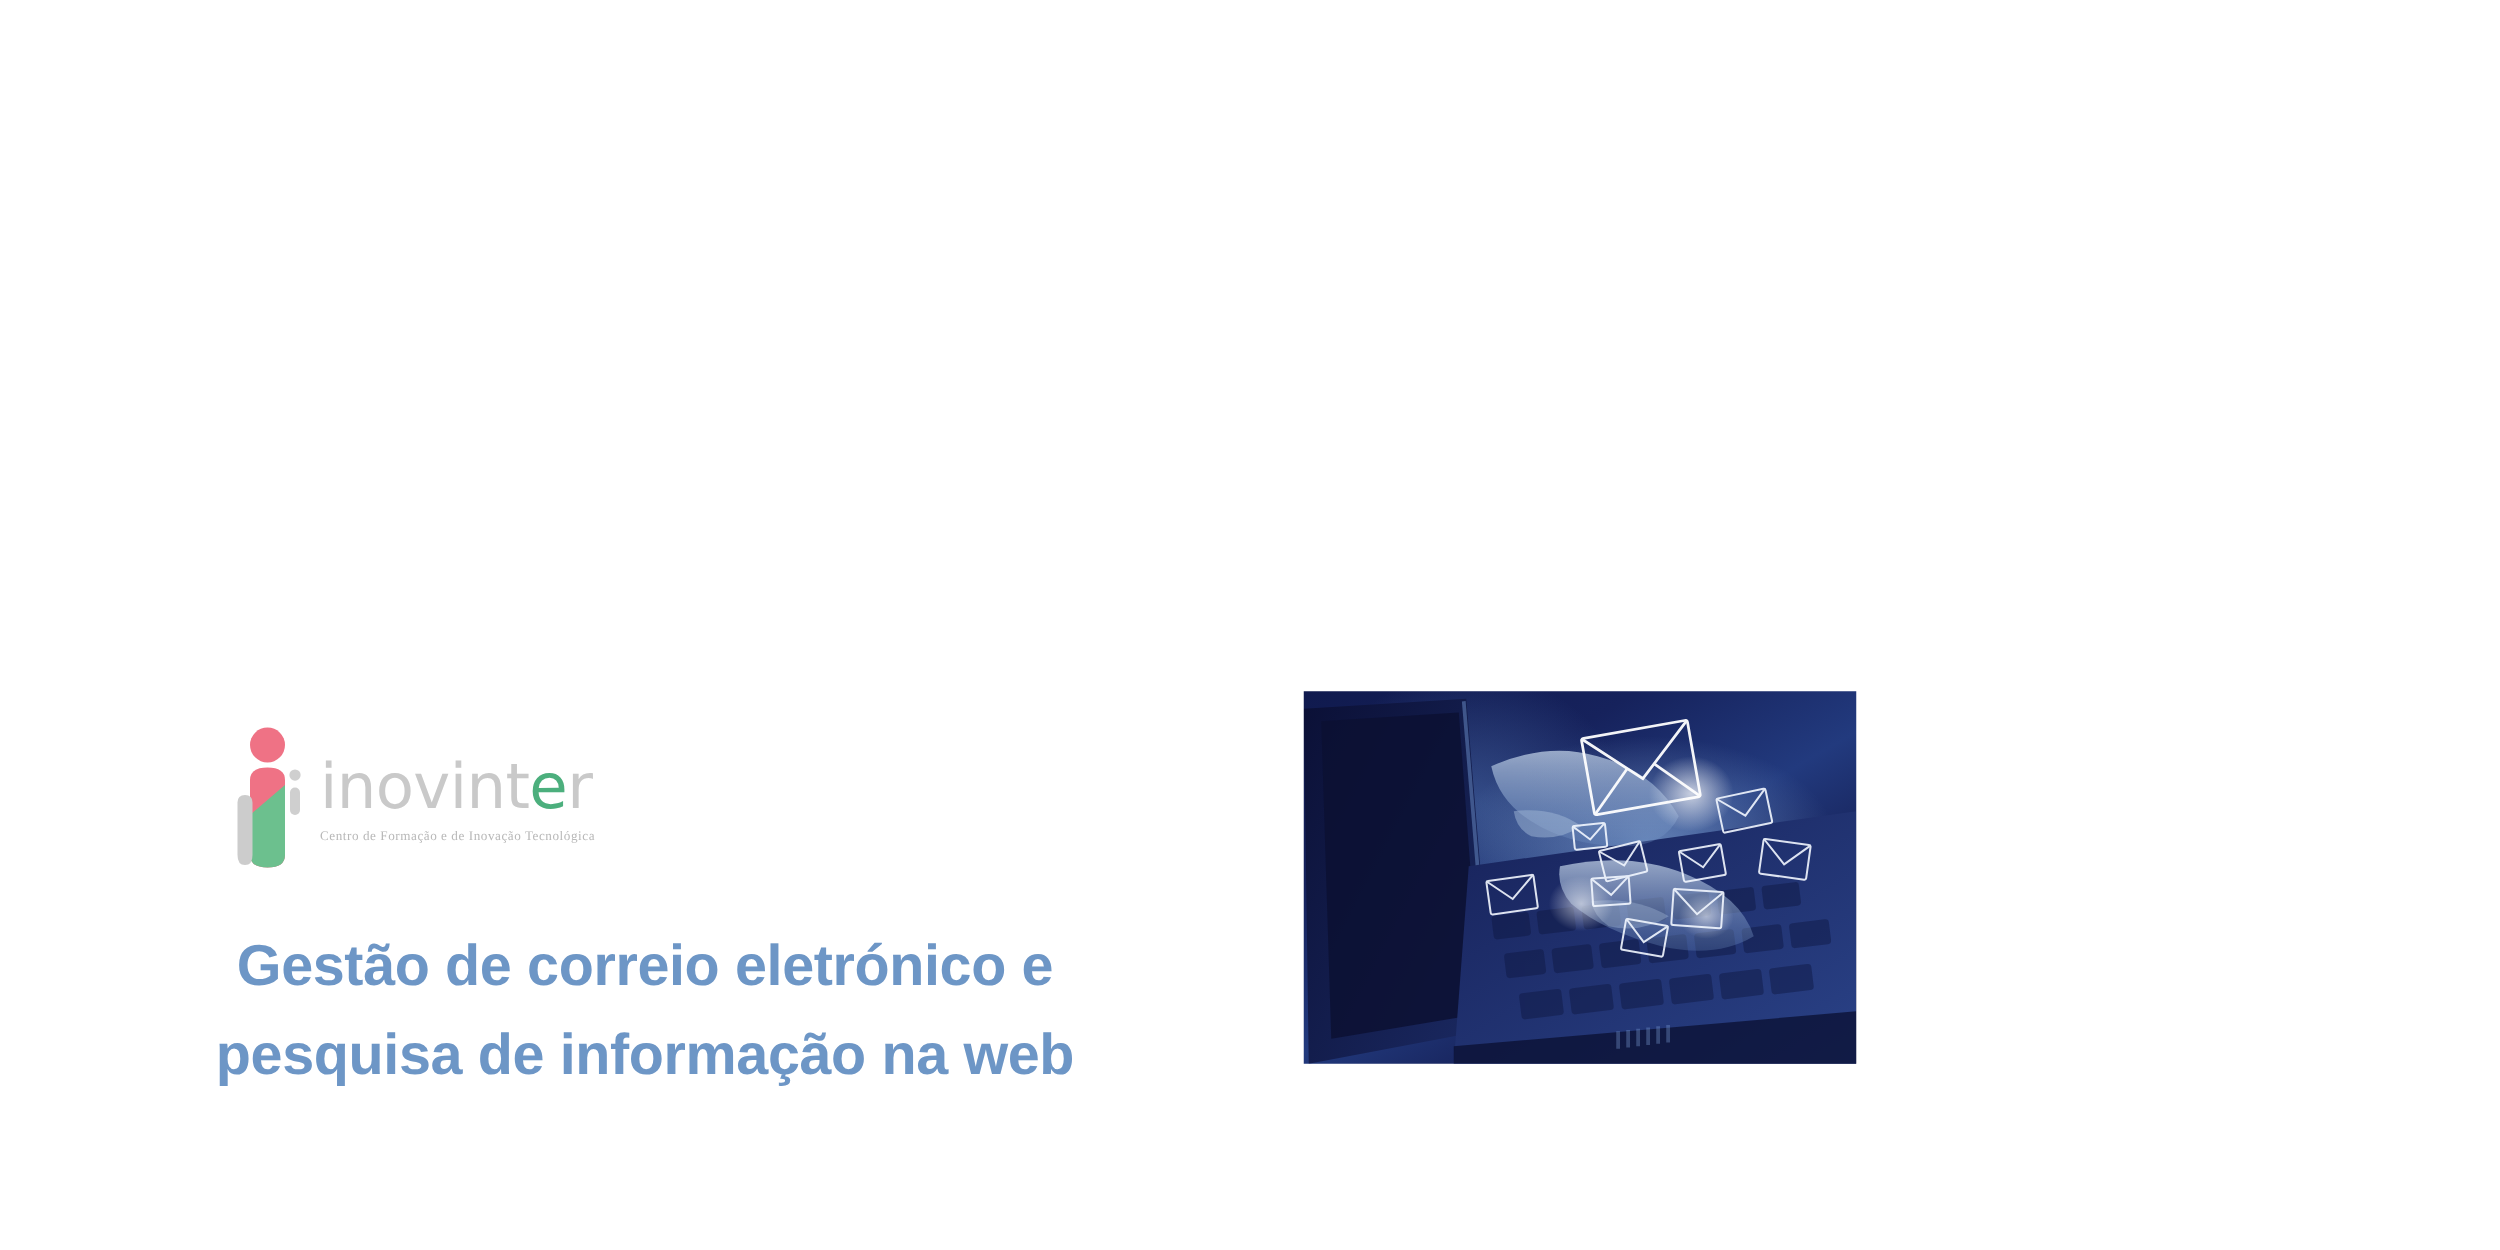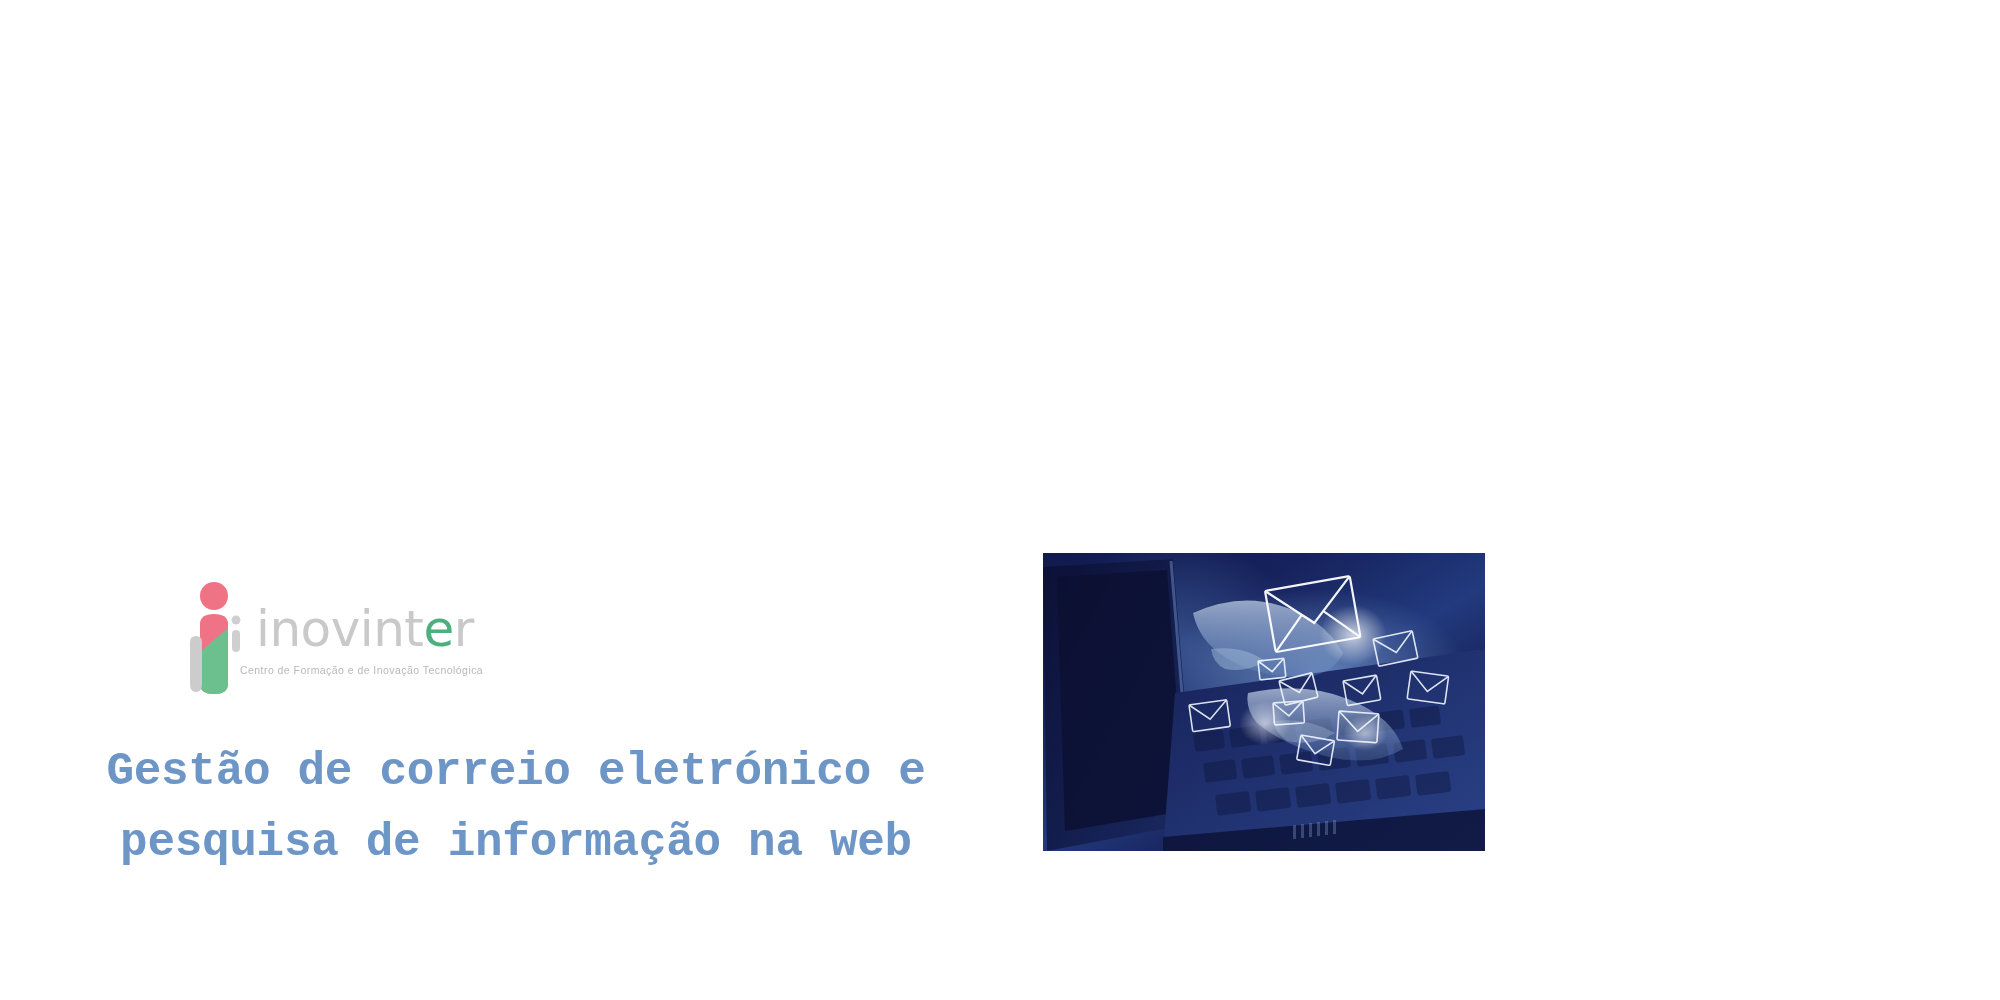--- a/index.html
+++ b/index.html
@@ -21,35 +21,35 @@
   .inov-mark{position:absolute;left:0;top:0;width:56px;height:118px;}
   .inov-word{
     position:absolute;left:68px;top:24px;
     font-size:50px;font-weight:400;letter-spacing:-0.5px;
     color:#c9c9c9;line-height:1;
     font-family:"DejaVu Sans", sans-serif;
     white-space:nowrap;
   }
   .inov-word .g-e{color:#4caf7d;}
   .inov-tag{
-    position:absolute;left:52px;top:84px;
+    position:absolute;left:68px;top:84px;
     font-size:10.5px;color:#b8b8b8;letter-spacing:0.45px;
     white-space:nowrap;
-    font-family:Liberation Sans, sans-serif;
+    font-family:Liberation Serif, serif;
     text-align:center;
   }
 
   
   .title{
     position:absolute;left:96px;top:745px;width:840px;
     color:#6d96c6;
     font-size:46px;font-weight:bold;
     line-height:1.2;
     text-align:center;
-    font-family:Liberation Mono, monospace;
+    font-family:Liberation Sans, sans-serif;
     letter-spacing:-0.3px;
   }
   .title .l2{display:block;margin-top:16px;}
 
   
   .hero{
     position:absolute;left:1043px;top:553px;width:442px;height:298px;
     overflow:hidden;
     background:
       radial-gradient(ellipse 55% 45% at 62% 40%, rgba(150,185,225,.55) 0%, rgba(40,60,120,0) 62%),

